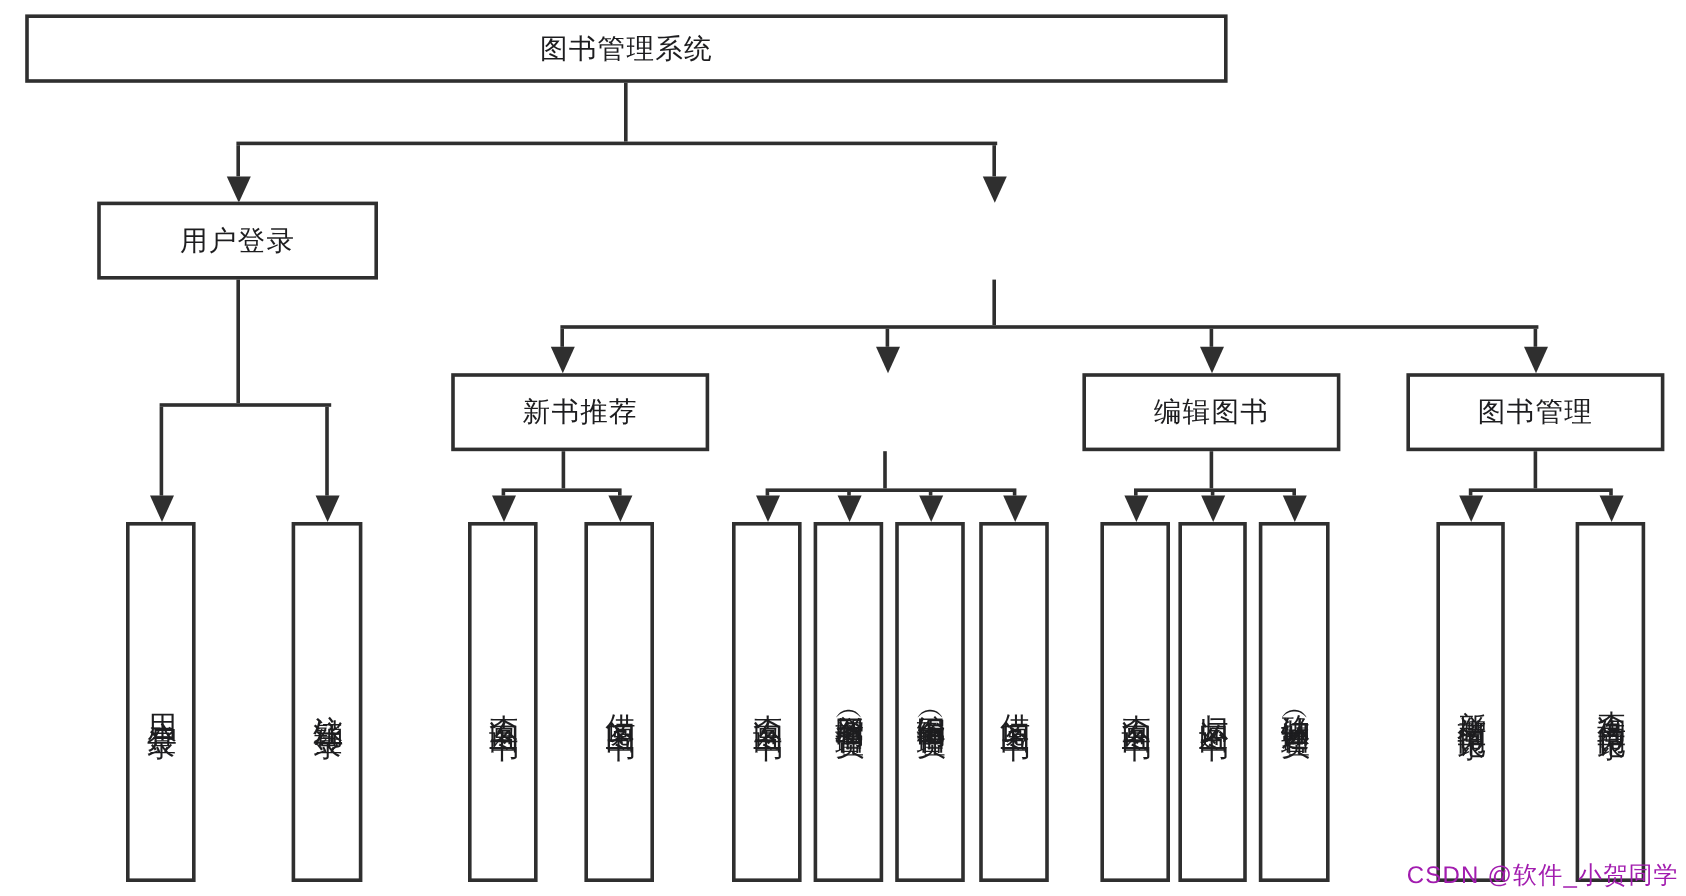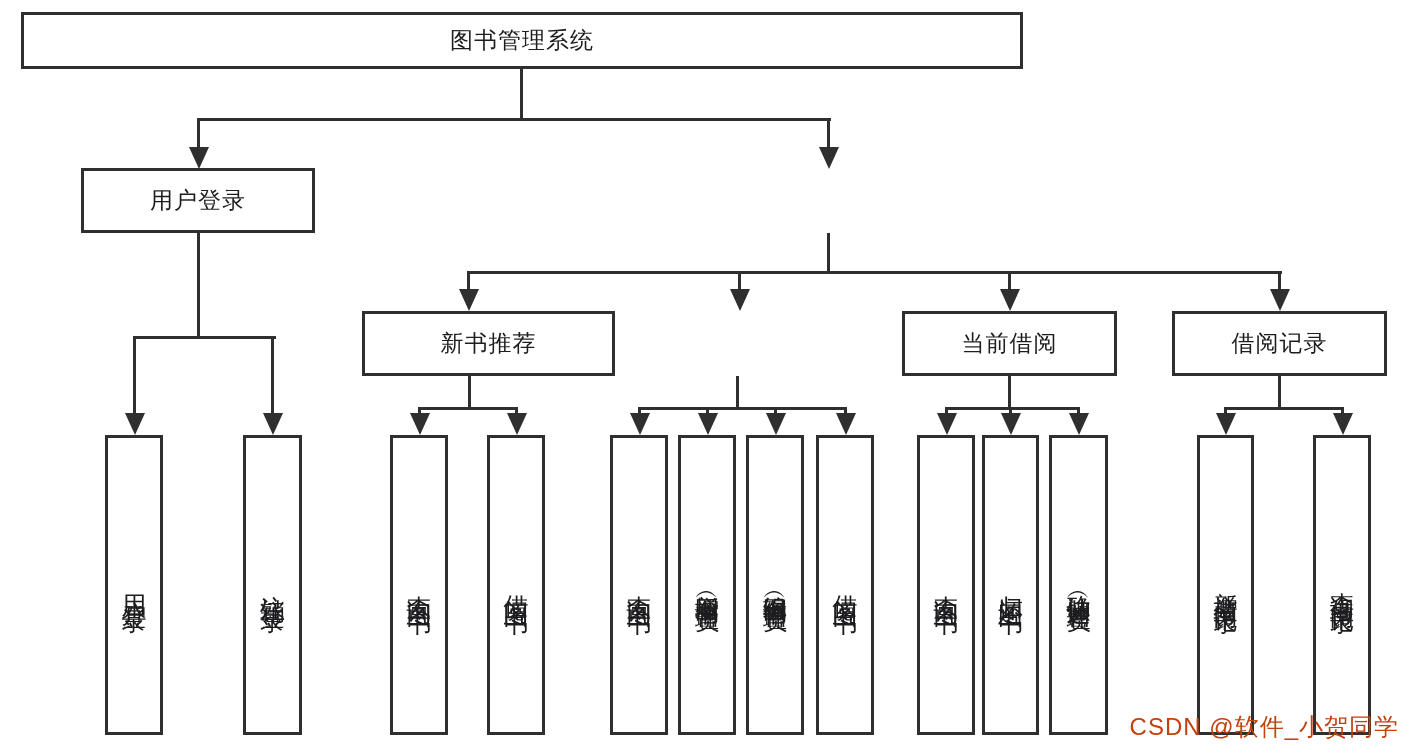--- a/index.html
+++ b/index.html
@@ -23,21 +23,21 @@
   .vline { width:3px; }
   .drop  { width:3px; }
   .drop::after {
     content:""; position:absolute; top:100%; left:50%; margin-left:-10px;
     width:0; height:0;
     border-left:10px solid transparent; border-right:10px solid transparent;
     border-top:22px solid #2f2f2f;
   }
   .watermark {
     position:absolute; right:6px; bottom:4px;
-    font-size:24px; color:#c2410c; letter-spacing:1px; z-index:5;
+    font-size:20px; color:#a21caf; letter-spacing:1px; z-index:5;
     font-family:"Liberation Sans","DejaVu Sans",sans-serif;
   }
 </style>
 </head>
 <body>
 
 <div class="canvas">
 
   <div class="box h" style="left:21px;top:12px;width:1002px;height:57px">
     <span>图书管理系统</span>
@@ -57,28 +57,28 @@
   <div class="drop" style="left:133px;top:339px;height:74px"></div>
   <div class="drop" style="left:271px;top:339px;height:74px"></div>
 
   <div class="vline" style="left:827px;top:233px;height:38px"></div>
   <div class="hline" style="left:467px;top:271px;width:815px"></div>
   <div class="drop" style="left:467px;top:274px;height:15px"></div>
   <div class="drop" style="left:738px;top:274px;height:15px"></div>
   <div class="drop" style="left:1008px;top:274px;height:15px"></div>
   <div class="drop" style="left:1278px;top:274px;height:15px"></div>
 
-  <div class="box h" style="left:362px;top:311px;width:253px;height:65px">
+  <div class="box h" style="left:376px;top:311px;width:215px;height:65px">
     <span>新书推荐</span>
   </div>
   <div class="box h" style="left:902px;top:311px;width:215px;height:65px">
-    <span>当前借阅</span>
+    <span>编辑图书</span>
   </div>
   <div class="box h" style="left:1172px;top:311px;width:215px;height:65px">
-    <span>借阅记录</span>
+    <span>图书管理</span>
   </div>
 
   <div class="vline" style="left:468px;top:376px;height:31px"></div>
   <div class="vline" style="left:736px;top:376px;height:31px"></div>
   <div class="vline" style="left:1008px;top:376px;height:31px"></div>
   <div class="vline" style="left:1278px;top:376px;height:31px"></div>
 
   <div class="hline" style="left:418px;top:407px;width:100px"></div>
   <div class="drop" style="left:418px;top:410px;height:3px"></div>
   <div class="drop" style="left:515px;top:410px;height:3px"></div>

